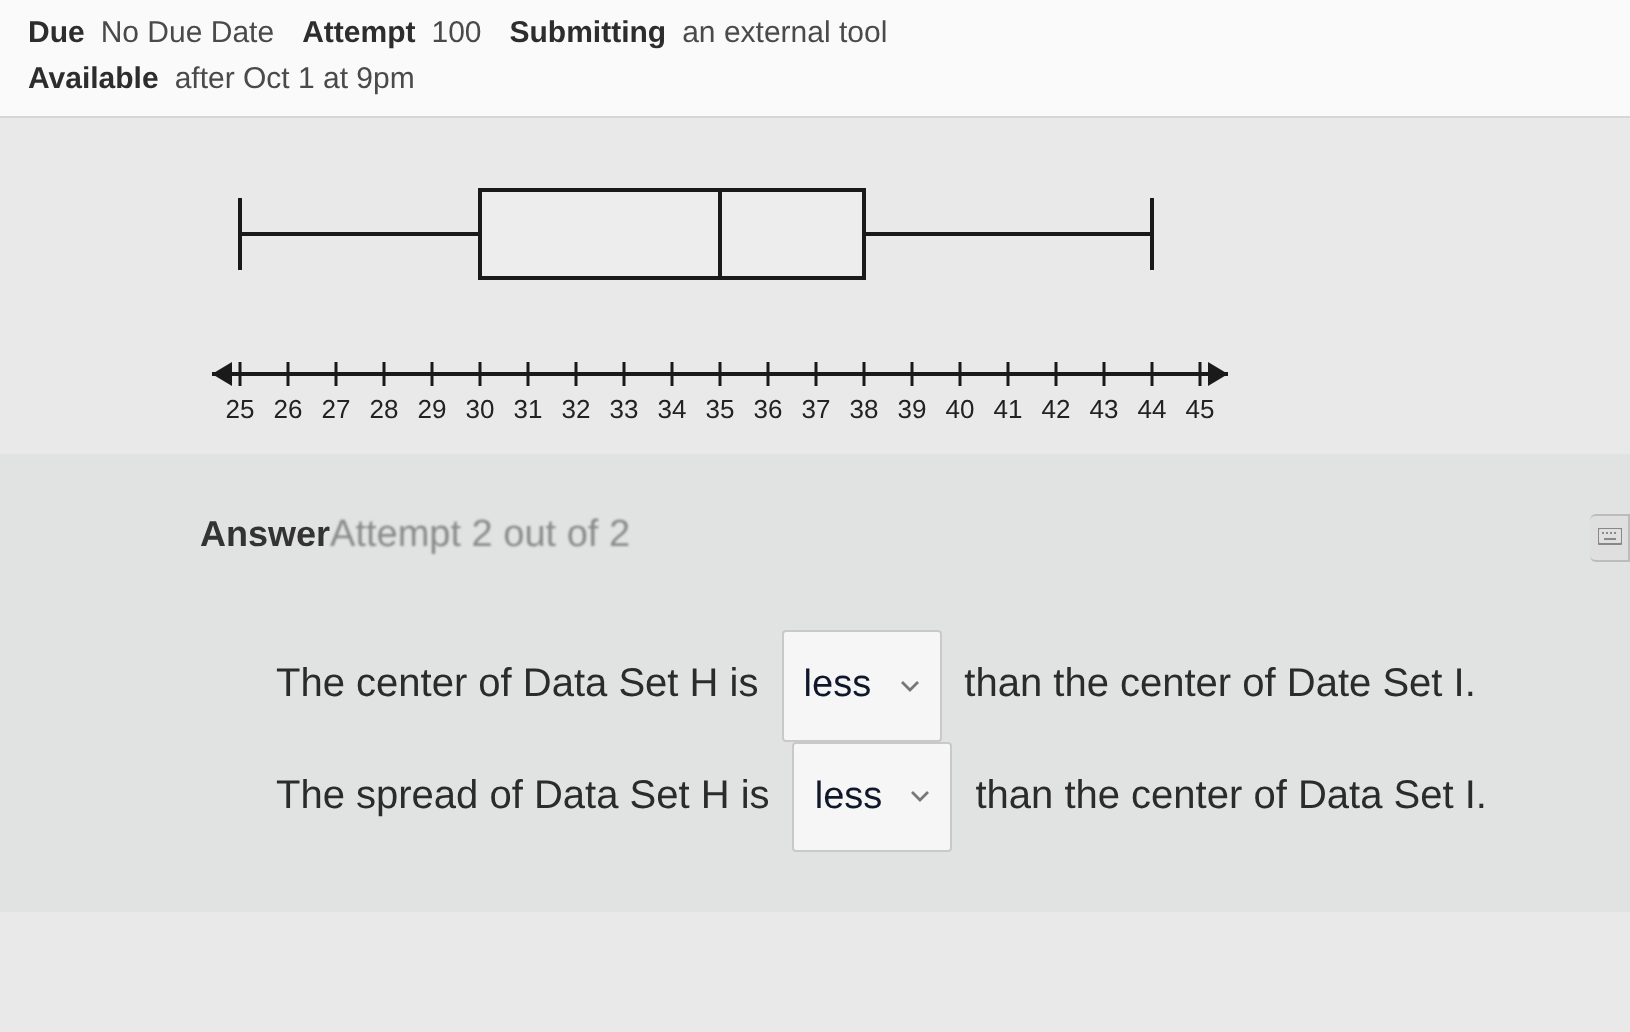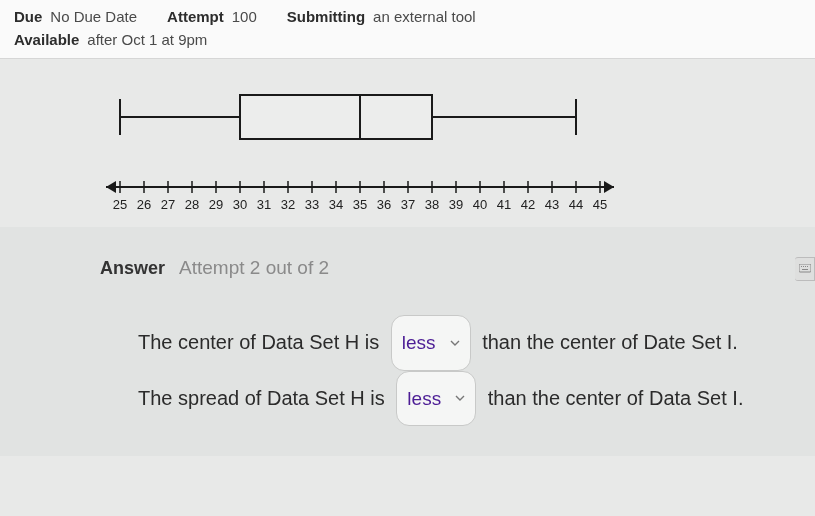--- a/index.html
+++ b/index.html
@@ -8,57 +8,57 @@
       background: #e8e9e8;
       width: 815px;
       height: 516px;
       overflow: hidden;
     }
     .header {
       background: #fafafa;
       padding: 8px 14px 10px;
       border-bottom: 1px solid #d6d6d6;
     }
-    .header-row { display: flex; gap: 30px; align-items: baseline; flex-wrap: wrap; }
+    .header-row { display: flex; gap: 14px; align-items: baseline; flex-wrap: wrap; }
     .header-item { display: flex; gap: 8px; align-items: baseline; }
     .header-label { font-weight: 700; color: #2d2d2d; font-size: 15px; }
     .header-value { color: #4a4a4a; font-size: 15px; }
     .header-row2 { margin-top: 6px; }
 
     .chart-area {
       background: #e8e9e8;
       padding: 18px 44px 10px 100px;
     }
     .boxplot-svg { display: block; }
 
     .answer-area {
       background: #e1e3e2;
       padding: 30px 40px 30px 100px;
       position: relative;
     }
-    .answer-header { display: flex; gap: 14px; align-items: baseline; margin-bottom: 36px; }
+    .answer-header { display: flex; gap: 0; align-items: baseline; margin-bottom: 36px; }
     .answer-label { font-weight: 700; color: #333; font-size: 18px; }
     .attempt { color: #8a8a8a; font-size: 19px; filter: blur(0.5px); }
     .sentence {
       font-size: 20px;
       color: #2b2b2b;
       line-height: 2.4;
       max-width: 660px;
       margin-left: 38px;
     }
     .dropdown {
       display: inline-flex;
       align-items: center;
       background: #f5f6f5;
       border: 1px solid #c8c9c8;
-      border-radius: 13px;
+      border-radius: 2px;
       padding: 4px 10px;
       margin: 0 6px;
       font-size: 19px;
-      color: #4c1d95;
+      color: #0f172a;
       gap: 14px;
       vertical-align: baseline;
       cursor: pointer;
     }
     .chevron { width: 10px; height: 10px; display: inline-block; }
     .chevron svg { display: block; }
 
     .keyboard-icon {
       position: absolute;
       right: 0;

